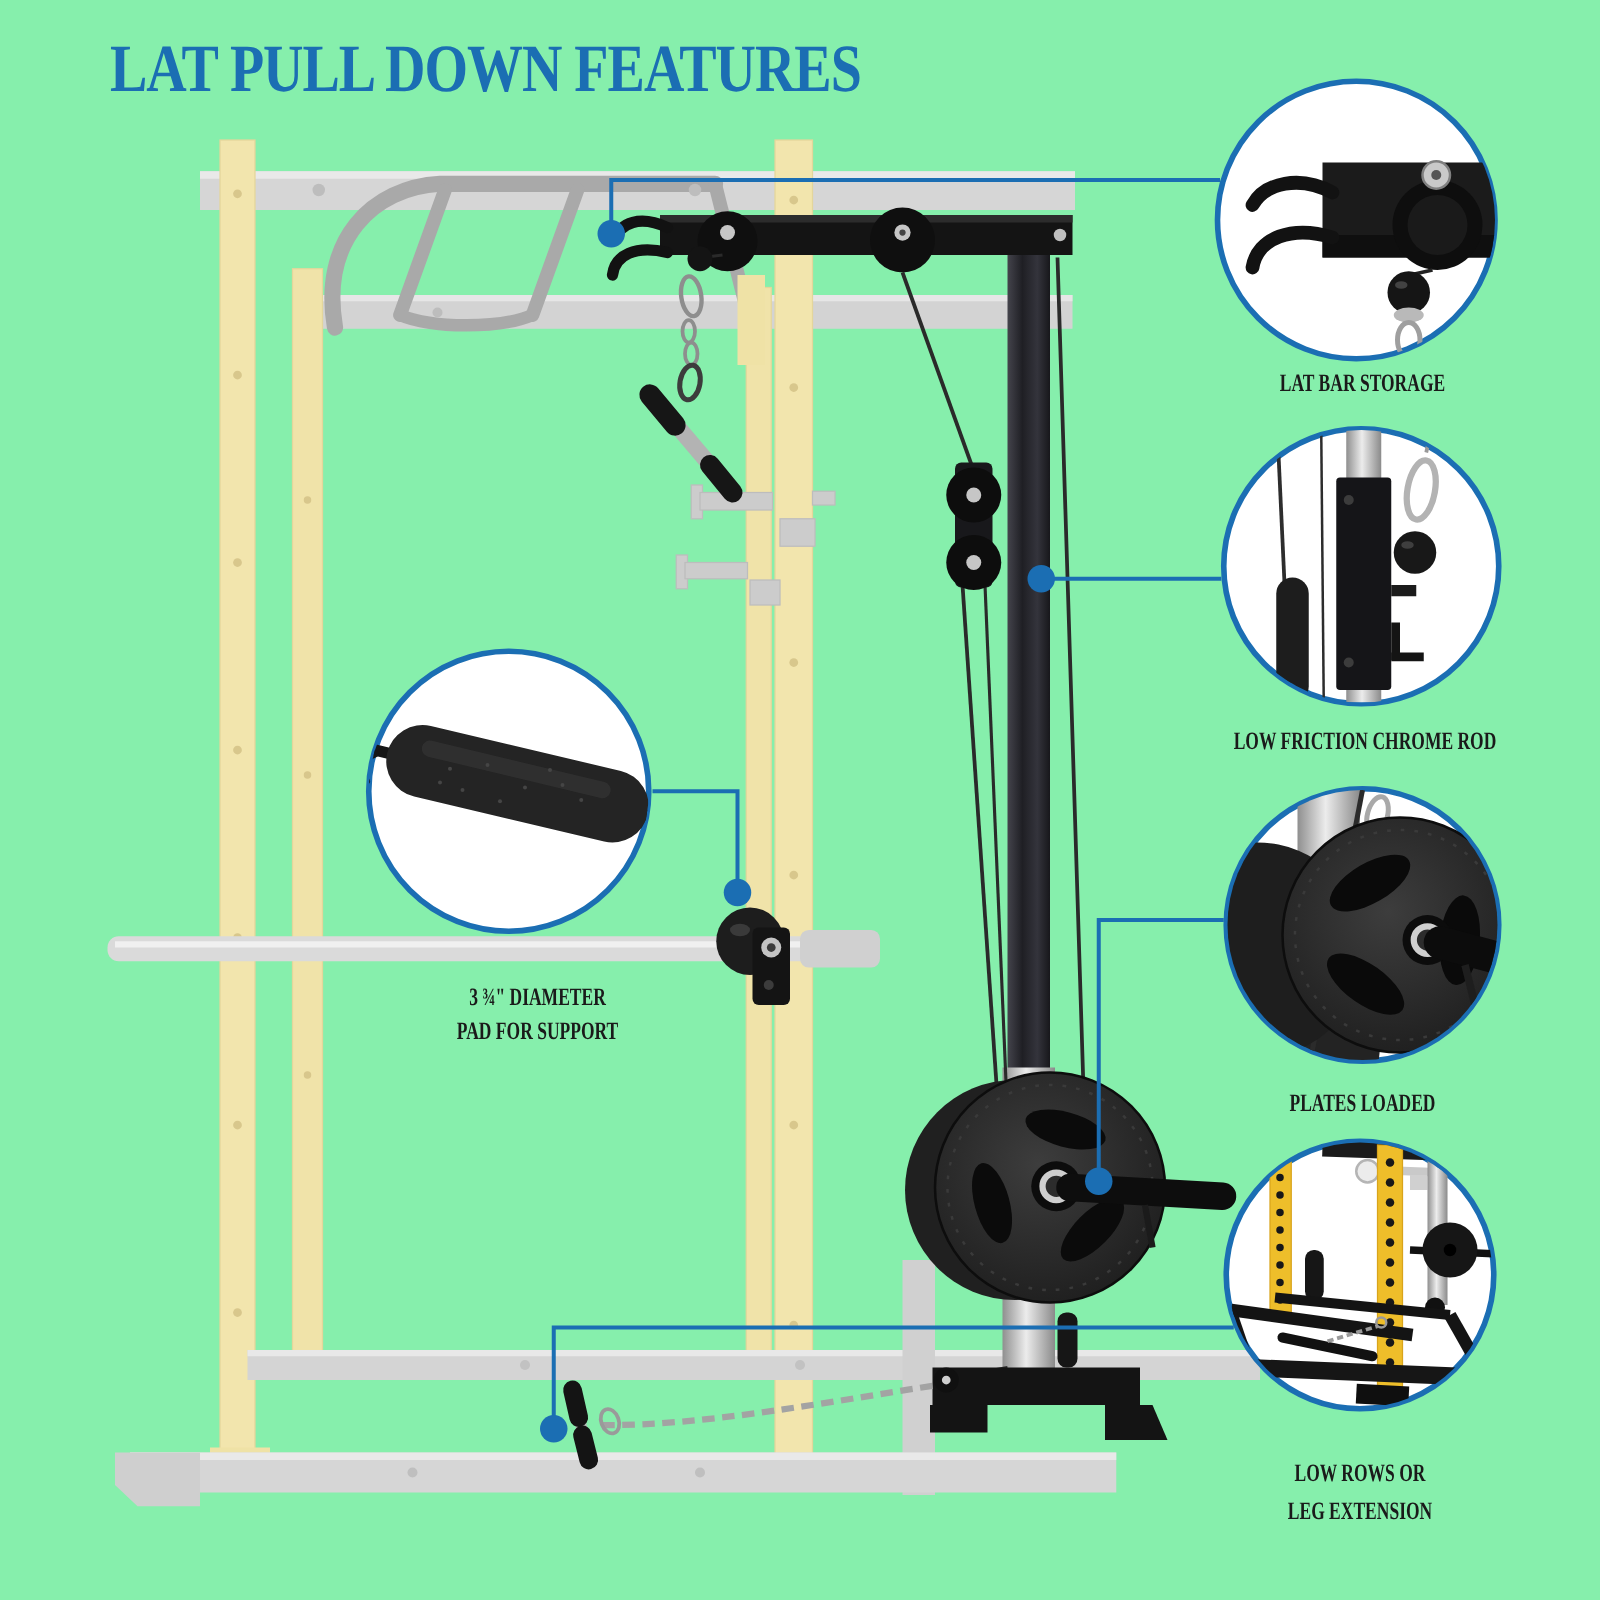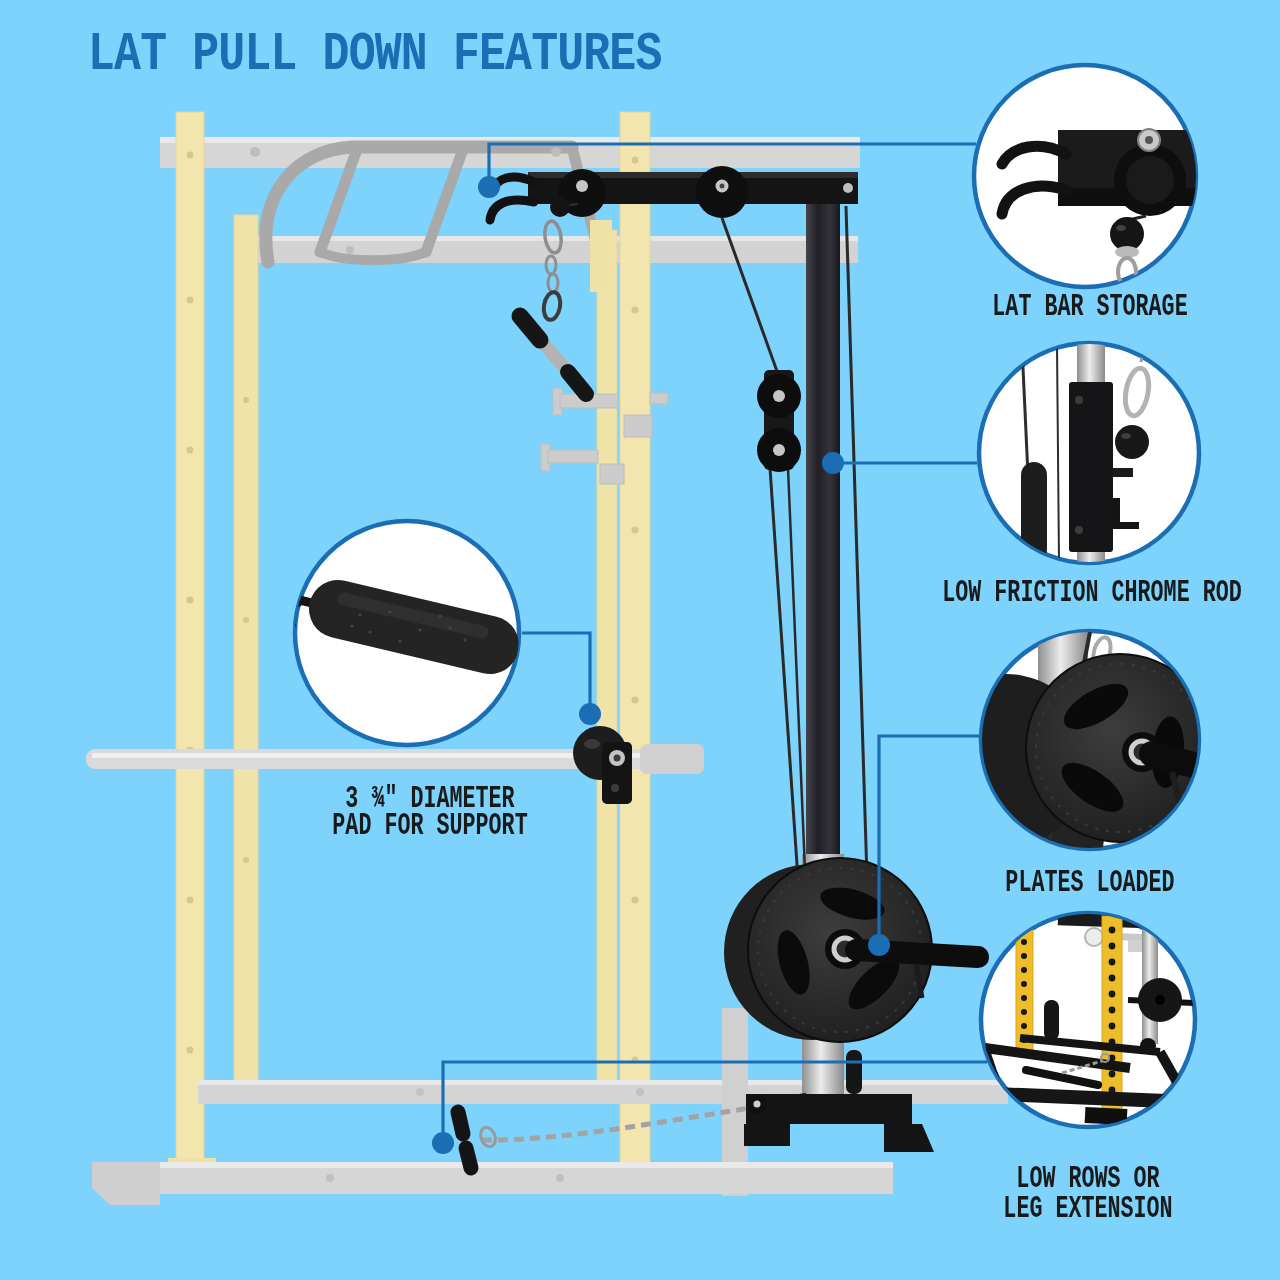--- a/index.html
+++ b/index.html
@@ -1,22 +1,22 @@
 <!DOCTYPE html>
 <html><head>
 <meta charset="utf-8">
 <style>
   html,body{margin:0;padding:0;background:#ffffff;}
-  #stage{position:relative;width:1280px;height:1280px;background:#7dd3fc;overflow:hidden;
-         font-family:Liberation Mono, monospace;}
+  #stage{position:relative;width:1280px;height:1280px;background:#86efac;overflow:hidden;
+         font-family:Liberation Serif, serif;}
   #art{position:absolute;left:0;top:0;}
   .title{position:absolute;left:88px;top:28px;font-weight:700;font-size:54px;line-height:1;
          color:#1b6eb3;white-space:nowrap;transform:scaleX(.83);transform-origin:0 50%;
          letter-spacing:-1px;}
-  .label{position:absolute;font-weight:700;font-size:31px;line-height:28px;color:#1a1a1a;
+  .label{position:absolute;font-weight:700;font-size:20px;line-height:28px;color:#1a1a1a;
          white-space:nowrap;text-align:center;transform:translateX(-50%);}
   .label .ln{display:block;transform:scaleX(.7);transform-origin:50% 50%;letter-spacing:0;}
   .lbl-1{left:1090px;top:293px;}
   .lbl-2{left:1092px;top:579px;}
   .lbl-3{left:1090px;top:869px;}
   .lbl-4{left:1088px;top:1164px;line-height:30px;}
   .lbl-5{left:430px;top:785px;line-height:27px;}
 </style>
 </head>
 <body>

